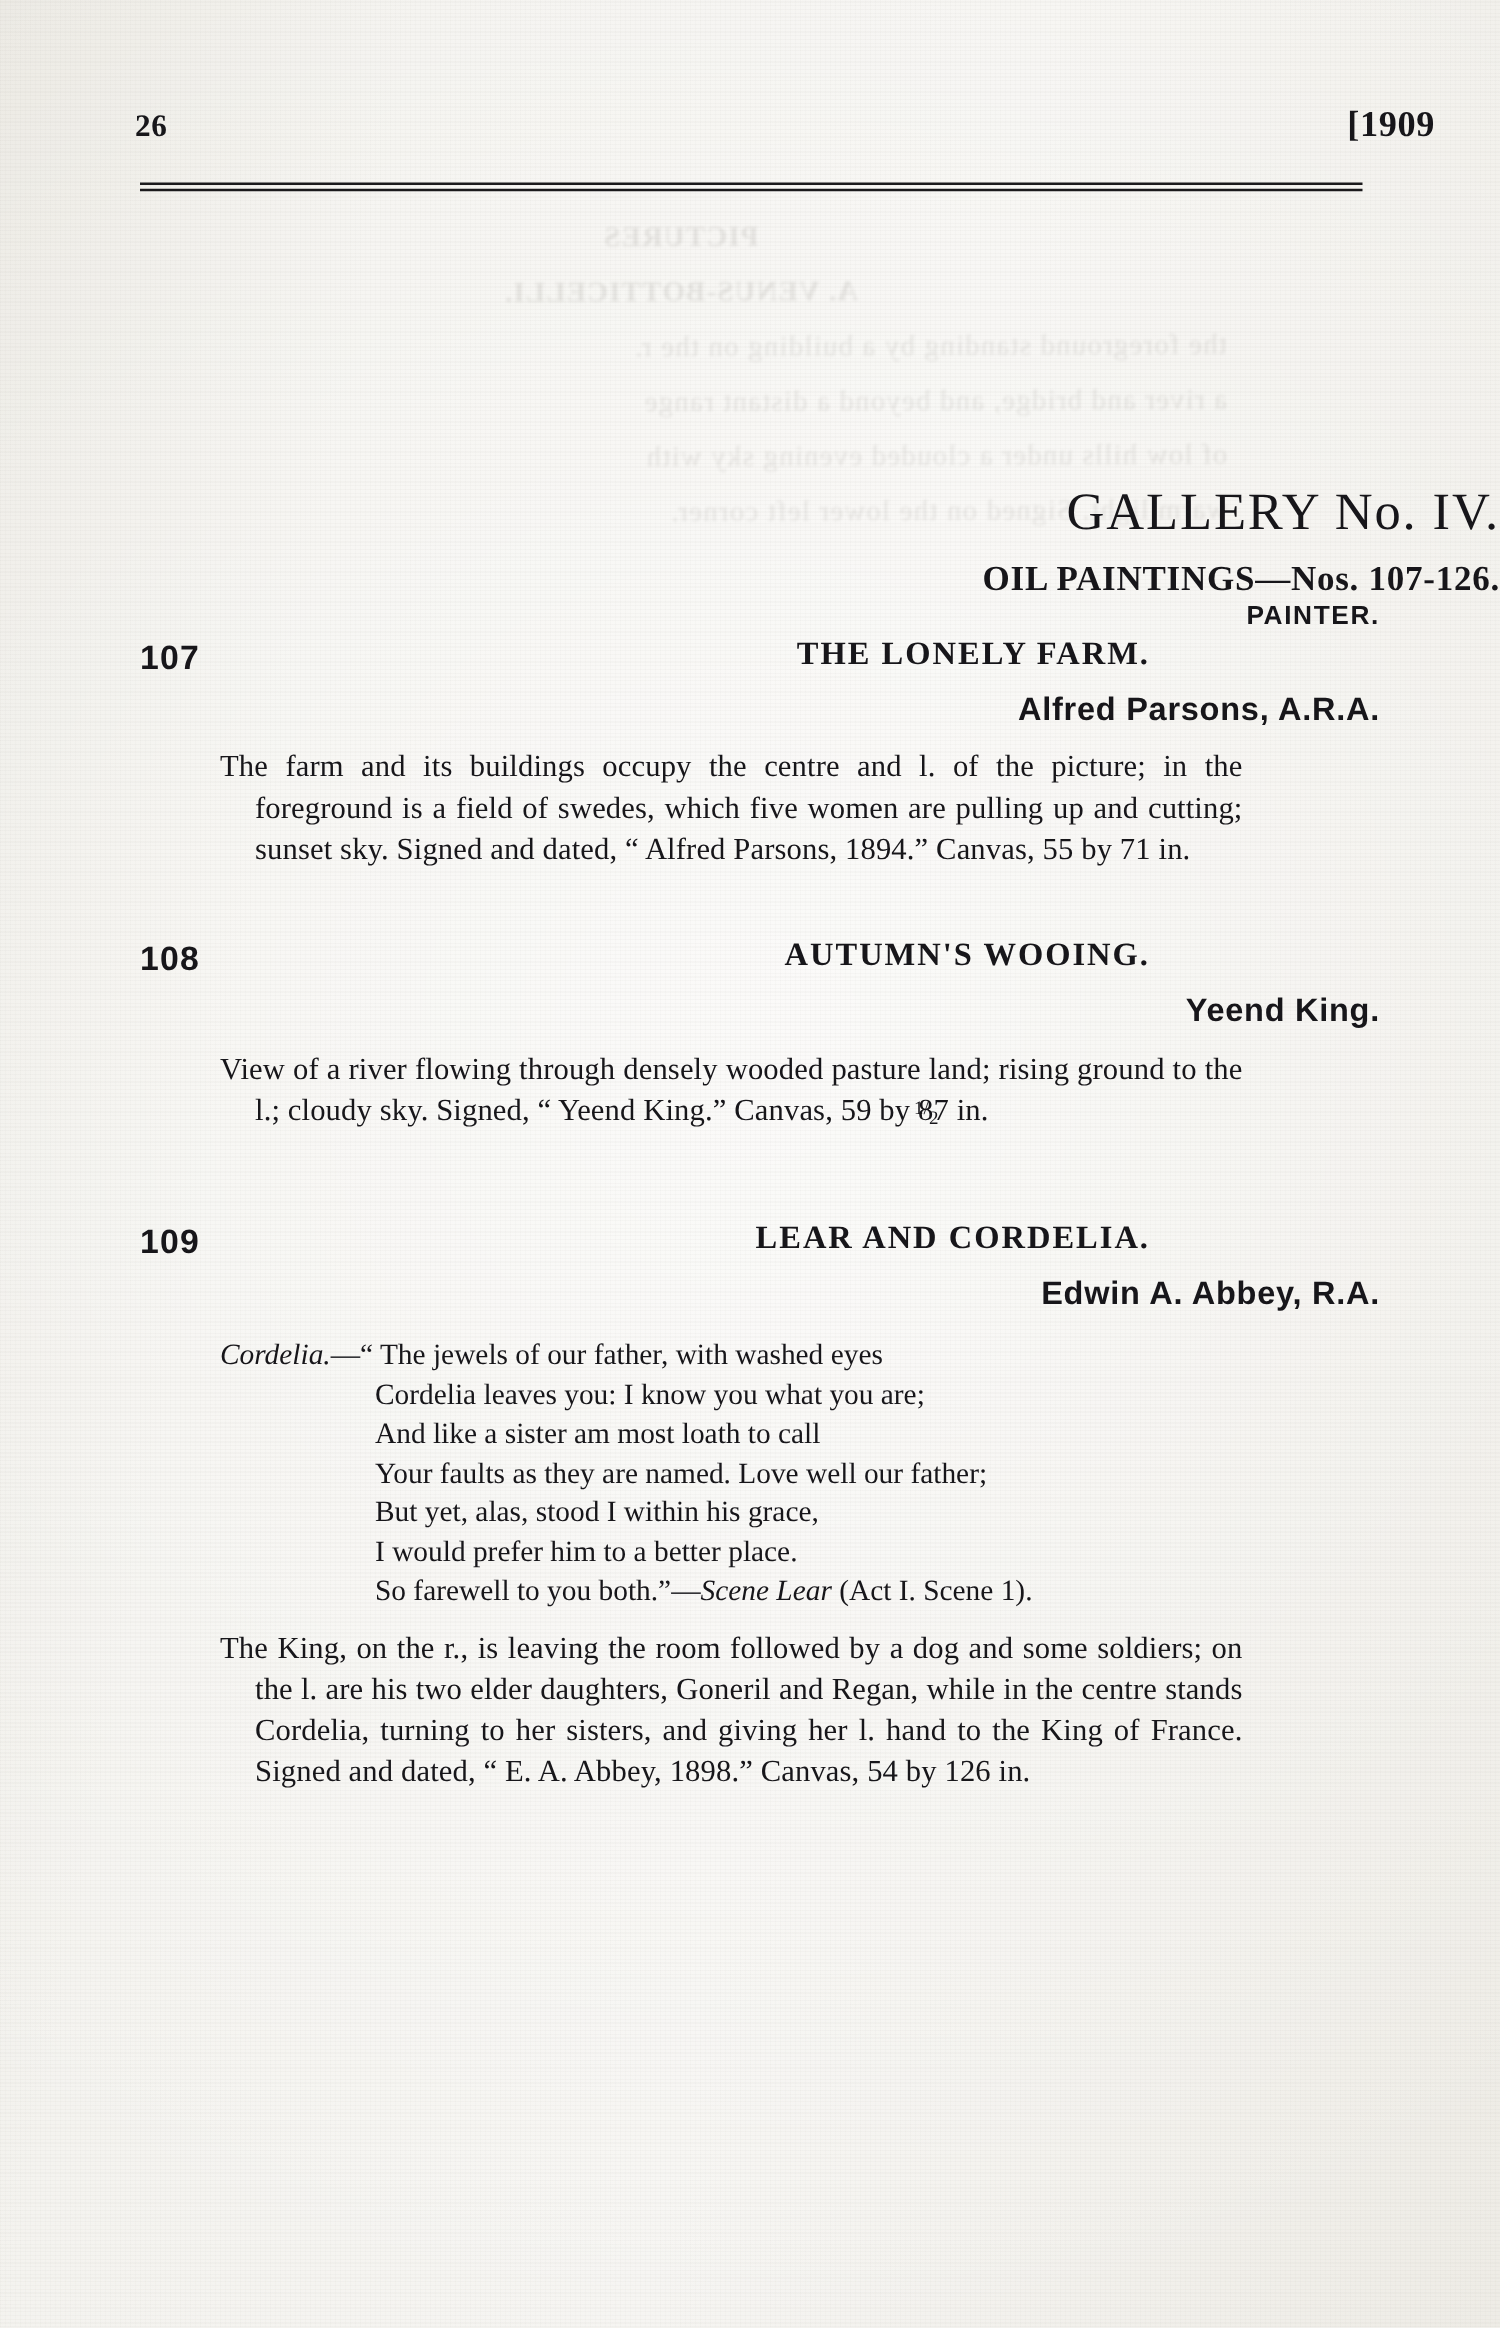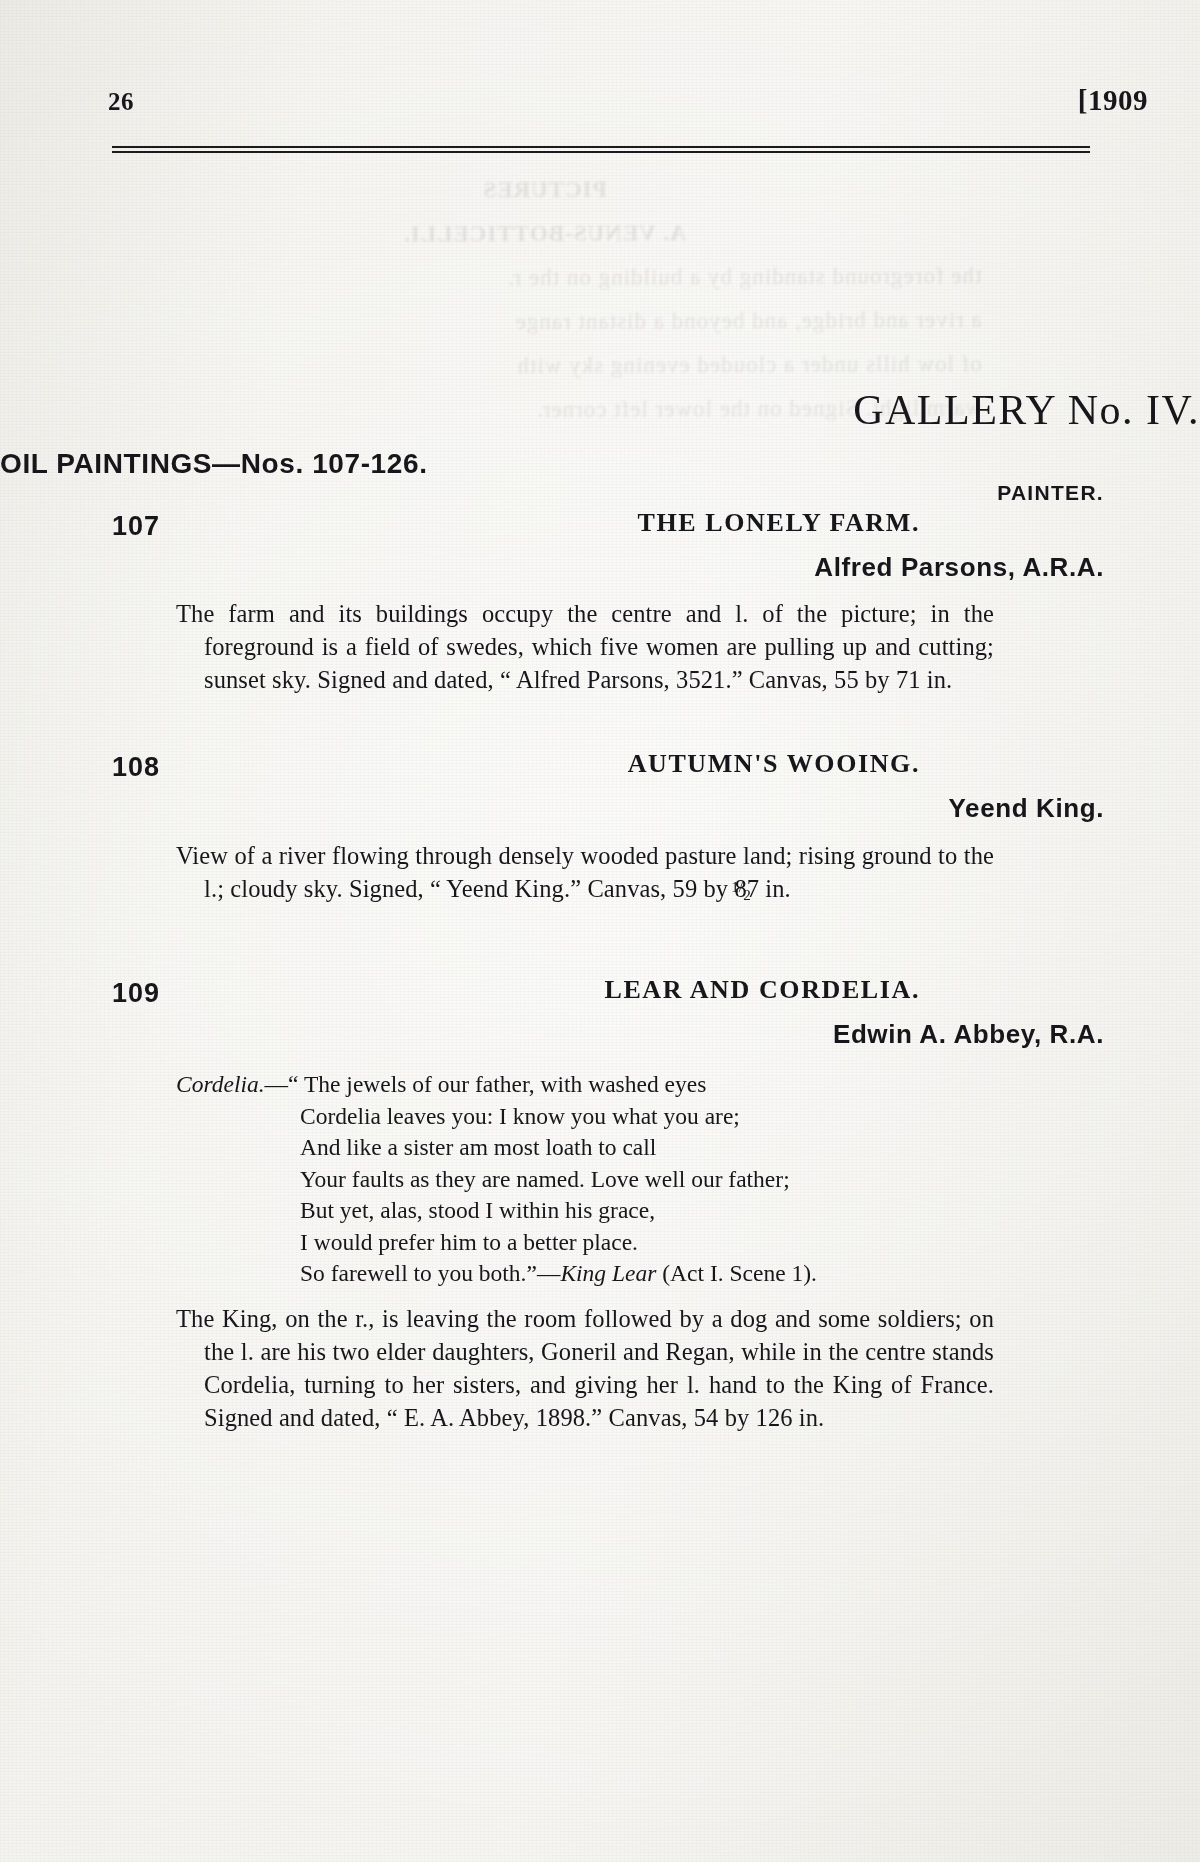--- a/index.html
+++ b/index.html
@@ -121,22 +121,22 @@
     text-align: right;
     font-family: "Liberation Serif", serif;
     font-size: 42px;
     letter-spacing: 1.5px;
     font-weight: normal;
   }
   .oil-sub {
     position: absolute;
     left: 0; right: 0;
     top: 425px;
-    text-align: left;
-    font-family: Liberation Sans, sans-serif;
+    text-align: right;
+    font-family: Liberation Serif, serif;
     font-size: 28px;
     font-weight: bold;
     letter-spacing: 0.6px;
   }
   .painter-label {
     position: absolute;
     right: 96px;
     top: 481px;
     font-family: "Liberation Sans", sans-serif;
     font-size: 21px;
@@ -235,21 +235,21 @@
   </div>
 
   <h1 class="gallery-title">GALLERY No. IV.</h1>
   <h2 class="oil-sub">OIL PAINTINGS—Nos. 107-126.</h2>
   <div class="painter-label">PAINTER.</div>
 
   <div class="entry">
     <div class="cat-no" style="top:511px;">107</div>
     <div class="work-title" style="top:508px;">THE LONELY FARM.</div>
     <div class="artist" style="top:552px;">Alfred Parsons, A.R.A.</div>
-    <div class="desc" style="top:597px;">The farm and its buildings occupy the centre and l. of the picture; in the foreground is a field of swedes, which five women are pulling up and cutting; sunset sky.  Signed and dated, “ Alfred Parsons, 3521.”  Canvas, 55 by 71 in.</div>
+    <div class="desc" style="top:597px;">The farm and its buildings occupy the centre and l. of the picture; in the foreground is a field of swedes, which five women are pulling up and cutting; sunset sky.  Signed and dated, “ Alfred Parsons, 1894.”  Canvas, 55 by 71 in.</div>
   </div>
 
   <div class="entry">
     <div class="cat-no" style="top:752px;">108</div>
     <div class="work-title" style="top:749px;">AUTUMN'S WOOING.</div>
     <div class="artist" style="top:793px;margin-left:48px;">Yeend King.</div>
     <div class="desc" style="top:839px;"><span>View of a river flowing through densely wooded pasture land; rising ground to the l.; cloudy sky.  Signed, “ Yeend King.”  Canvas, 59 by 87</span><span class="frac"><span>1</span>/<span class="den">2</span></span><span> in.</span></div>
   </div>
 
   <div class="entry">
@@ -257,19 +257,19 @@
     <div class="work-title" style="top:975px;">LEAR AND CORDELIA.</div>
     <div class="artist" style="top:1019px;">Edwin A. Abbey, R.A.</div>
 
     <div class="verse" style="top:1069px;">
       <div class="vline"><span class="speaker">Cordelia.</span><span>—“ The jewels of our father, with washed eyes</span></div>
       <div class="vline indent">Cordelia leaves you: I know you what you are;</div>
       <div class="vline indent">And like a sister am most loath to call</div>
       <div class="vline indent">Your faults as they are named.   Love well our father;</div>
       <div class="vline indent">But yet, alas, stood I within his grace,</div>
       <div class="vline indent">I would prefer him to a better place.</div>
-      <div class="vline indent"><span>So farewell to you both.”—</span><span class="play">King Lear</span><span> (Act I. Scene 1).</span></div>
+      <div class="vline indent"><span>So farewell to you both.”—</span><span class="play">Scene Lear</span><span> (Act I. Scene 1).</span></div>
     </div>
 
     <div class="desc" style="top:1302px;">The King, on the r., is leaving the room followed by a dog and some soldiers; on the l. are his two elder daughters, Goneril and Regan, while in the centre stands Cordelia, turning to her sisters, and giving her l. hand to the King of France.  Signed and dated, “ E. A. Abbey, 1898.”  Canvas, 54 by 126 in.</div>
   </div>
 
 </div>
 
 </body></html>

